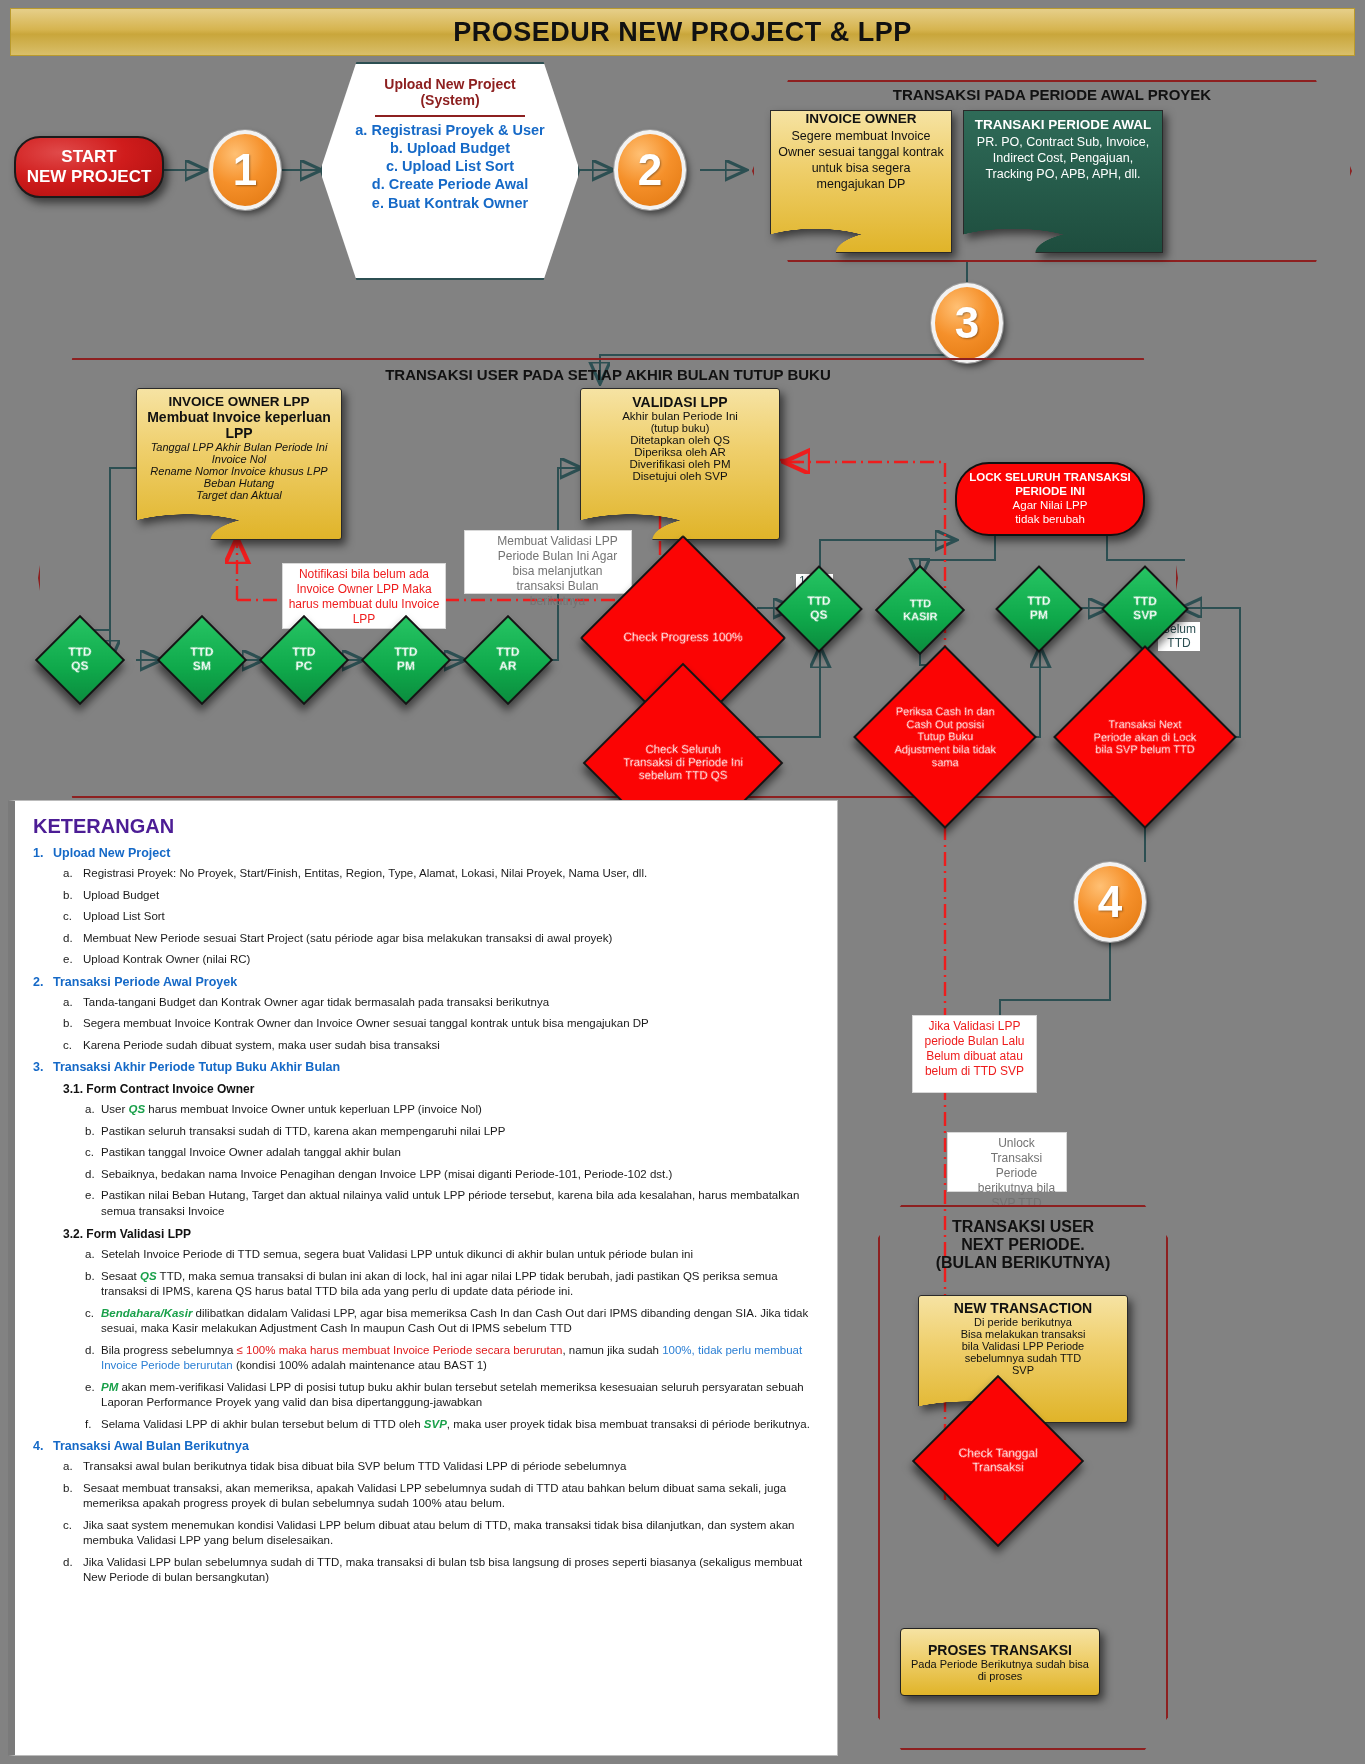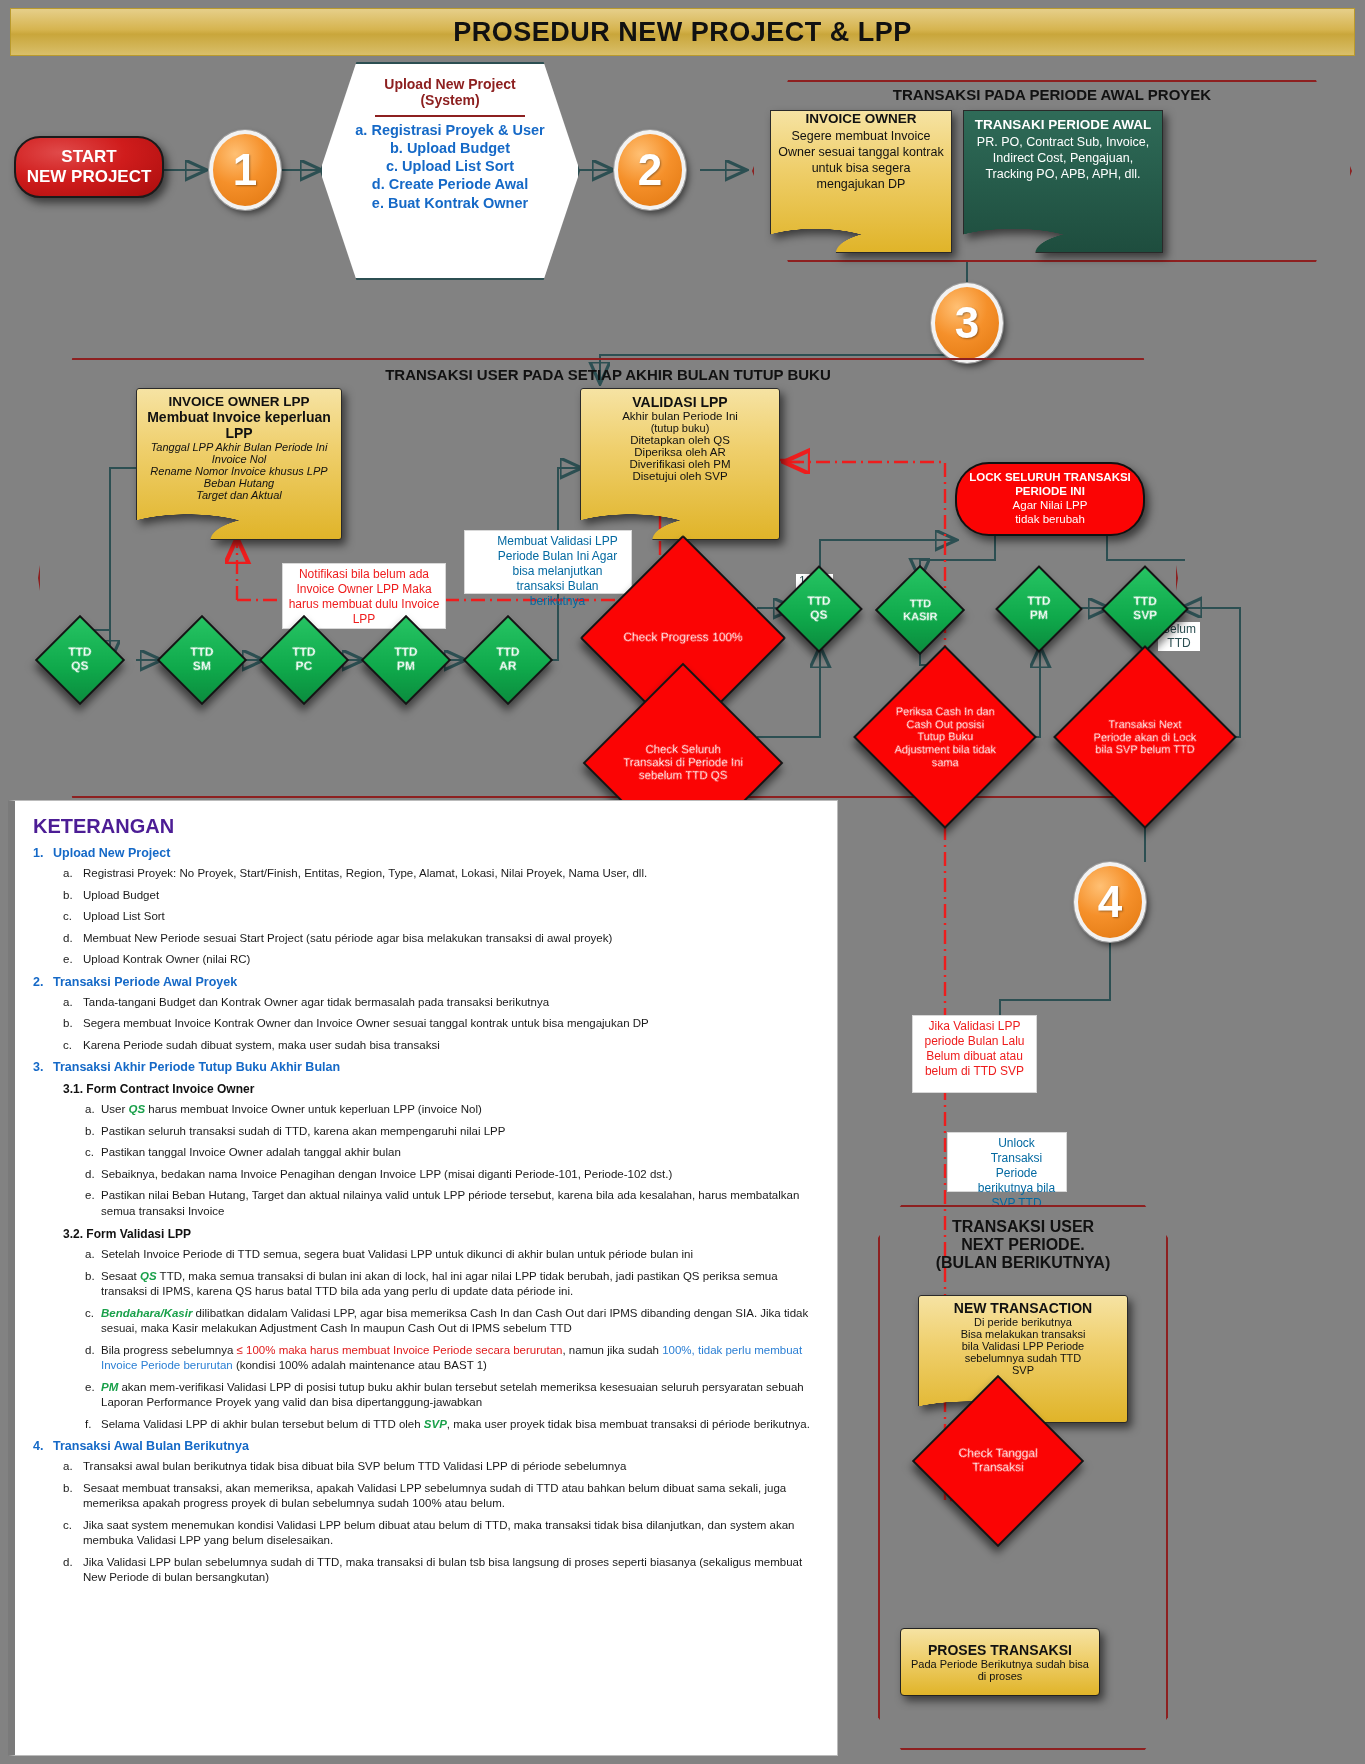--- a/index.html
+++ b/index.html
@@ -90,21 +90,21 @@
     background:#fb0404; border:2px solid #111; border-radius:34px;
     display:flex; flex-direction:column; align-items:center; justify-content:center;
     color:#fff; text-align:center; line-height:1.2;
   }
 
   .callout{
     background:#fff; border:1px solid #d8d8d8;
     text-align:center; line-height:1.25; padding:3px 5px;
   }
   .callout.red{ color:#ee1d1d; }
-  .callout.teal{ color:#0369a1;padding-left:24px; }
+  .callout.teal{ color:#737373;padding-left:24px; }
 
   .edge-label{
     background:#fff; color:#2c4f52; font-size:12px;
     padding:0 3px; line-height:1.2; text-align:center;
   }
 
   svg.conn{ position:absolute; left:0; top:0; width:1365px; height:1764px; pointer-events:none; }
 
   
   #keterangan{

